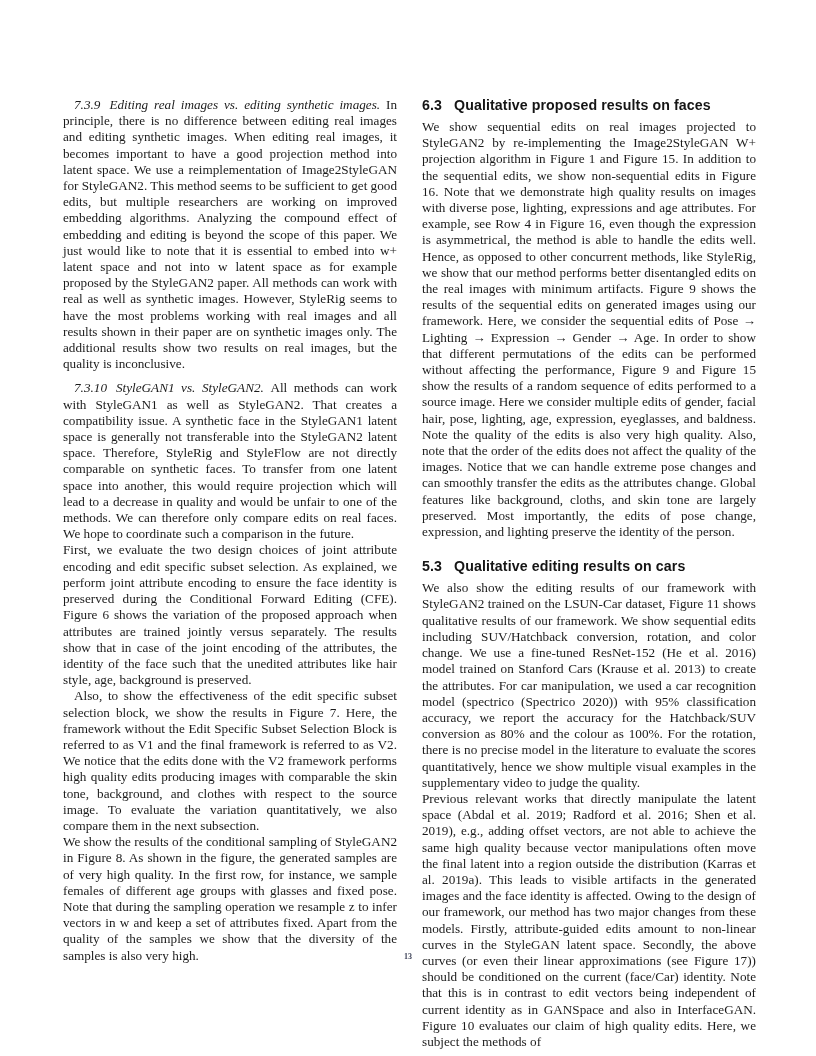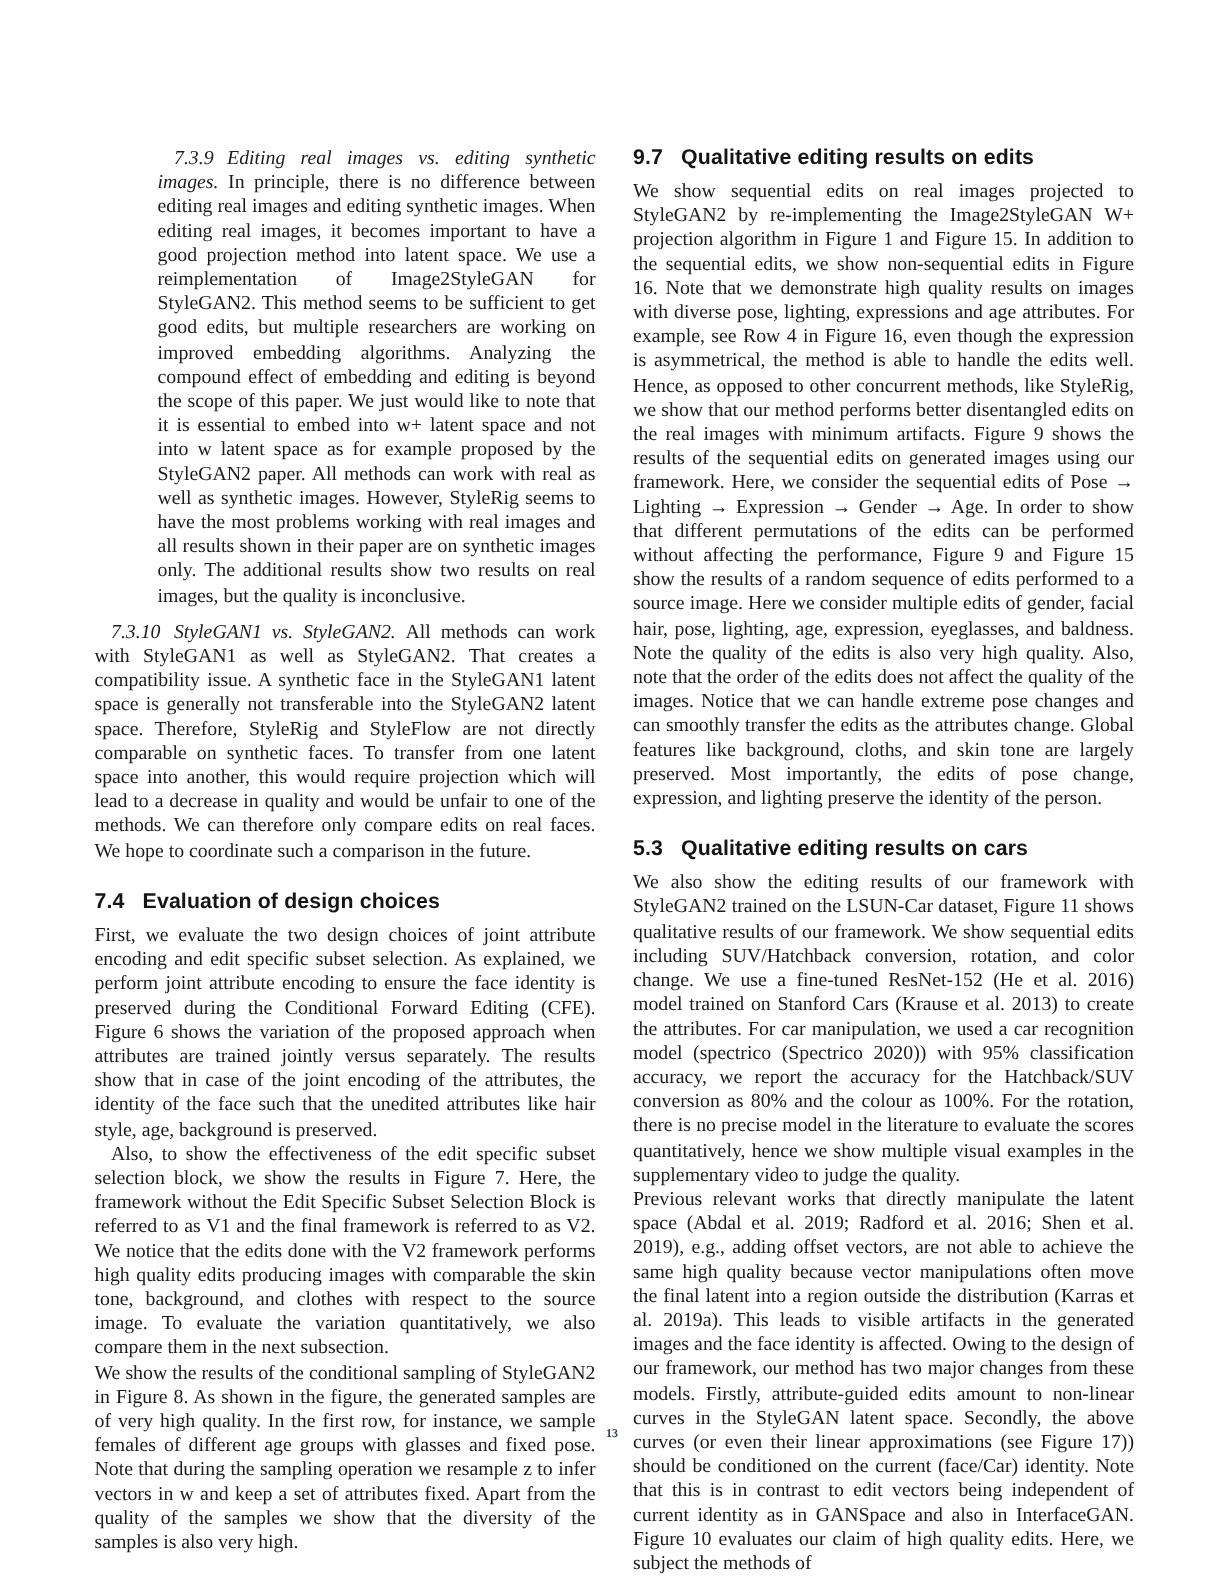--- a/index.html
+++ b/index.html
@@ -8,48 +8,47 @@
   .content{position:absolute;left:63px;top:97px;width:694px;display:flex;gap:25px;}
   .col{width:334px;flex:0 0 334px;}
   section{margin:0;}
   h2{font-family:"Liberation Sans",sans-serif;font-size:14.2px;font-weight:600;
      letter-spacing:.1px;margin:18px 0 6px 0;color:#151515;}
   h2 .hnum{margin-right:12px;}
   p{margin:0;font-size:13.2px;line-height:16.2px;text-align:justify;color:#1b1b1b;}
   p.indent{text-indent:11px;}
   p.runin{margin-top:8px;text-indent:11px;}
   section:first-child > h2{margin-top:0;}
-  section:first-child > p.runin:first-child{margin-top:0;margin-left:42px;}
+  section:first-child > p.runin:first-child{margin-top:0;}
   .rnum{font-style:italic;margin-right:9px;}
   .rtitle{font-style:italic;}
   .footer{position:absolute;left:0;top:945px;width:816px;text-align:center;}
   .pagenum{font-size:8px;font-weight:bold;color:#3a3f55;}
 </style>
 </head>
 <body>
 
 <div class="page">
   <div class="content">
     <div class="col">
         <section>
           <p class="indent runin"><span class="rnum">7.3.9</span><span class="rtitle">Editing real images vs. editing synthetic images. </span>In principle, there is no difference between editing real images and editing synthetic images. When editing real images, it becomes important to have a good projection method into latent space. We use a reimplementation of Image2StyleGAN for StyleGAN2. This method seems to be sufficient to get good edits, but multiple researchers are working on improved embedding algorithms. Analyzing the compound effect of embedding and editing is beyond the scope of this paper. We just would like to note that it is essential to embed into w+ latent space and not into w latent space as for example proposed by the StyleGAN2 paper. All methods can work with real as well as synthetic images. However, StyleRig seems to have the most problems working with real images and all results shown in their paper are on synthetic images only. The additional results show two results on real images, but the quality is inconclusive.</p>
           <p class="indent runin"><span class="rnum">7.3.10</span><span class="rtitle">StyleGAN1 vs. StyleGAN2. </span>All methods can work with StyleGAN1 as well as StyleGAN2. That creates a compatibility issue. A synthetic face in the StyleGAN1 latent space is generally not transferable into the StyleGAN2 latent space. Therefore, StyleRig and StyleFlow are not directly comparable on synthetic faces. To transfer from one latent space into another, this would require projection which will lead to a decrease in quality and would be unfair to one of the methods. We can therefore only compare edits on real faces. We hope to coordinate such a comparison in the future.</p>
         </section>
         <section>
-          <h2><span class="hnum">7.4</span><span>Evaluation of design choices</span></h2>
           <p>First, we evaluate the two design choices of joint attribute encoding and edit specific subset selection. As explained, we perform joint attribute encoding to ensure the face identity is preserved during the Conditional Forward Editing (CFE). Figure 6 shows the variation of the proposed approach when attributes are trained jointly versus separately. The results show that in case of the joint encoding of the attributes, the identity of the face such that the unedited attributes like hair style, age, background is preserved.</p>
           <p class="indent">Also, to show the effectiveness of the edit specific subset selection block, we show the results in Figure 7. Here, the framework without the Edit Specific Subset Selection Block is referred to as V1 and the final framework is referred to as V2. We notice that the edits done with the V2 framework performs high quality edits producing images with comparable the skin tone, background, and clothes with respect to the source image. To evaluate the variation quantitatively, we also compare them in the next subsection.</p>
         </section>
         <section>
           <p>We show the results of the conditional sampling of StyleGAN2 in Figure 8. As shown in the figure, the generated samples are of very high quality. In the first row, for instance, we sample females of different age groups with glasses and fixed pose. Note that during the sampling operation we resample z to infer vectors in w and keep a set of attributes fixed. Apart from the quality of the samples we show that the diversity of the samples is also very high.</p>
         </section>
       </div>
     <div class="col">
         <section>
-          <h2><span class="hnum">9.7</span><span>Qualitative editing results on edits</span></h2>
+          <h2><span class="hnum">6.3</span><span>Qualitative proposed results on faces</span></h2>
           <p>We show sequential edits on real images projected to StyleGAN2 by re-implementing the Image2StyleGAN W+ projection algorithm in Figure 1 and Figure 15. In addition to the sequential edits, we show non-sequential edits in Figure 16. Note that we demonstrate high quality results on images with diverse pose, lighting, expressions and age attributes. For example, see Row 4 in Figure 16, even though the expression is asymmetrical, the method is able to handle the edits well. Hence, as opposed to other concurrent methods, like StyleRig, we show that our method performs better disentangled edits on the real images with minimum artifacts. Figure 9 shows the results of the sequential edits on generated images using our framework. Here, we consider the sequential edits of Pose → Lighting → Expression → Gender → Age.  In order to show that different permutations of the edits can be performed without affecting the performance, Figure 9 and Figure 15 show the results of a random sequence of edits performed to a source image. Here we consider multiple edits of gender, facial hair, pose, lighting, age, expression, eyeglasses, and baldness. Note the quality of the edits is also very high quality. Also, note that the order of the edits does not affect the quality of the images. Notice that we can handle extreme pose changes and can smoothly transfer the edits as the attributes change. Global features like background, cloths, and skin tone are largely preserved. Most importantly, the edits of pose change, expression, and lighting preserve the identity of the person.</p>
         </section>
         <section>
           <h2><span class="hnum">5.3</span><span>Qualitative editing results on cars</span></h2>
           <p>We also show the editing results of our framework with StyleGAN2 trained on the LSUN-Car dataset, Figure 11 shows qualitative results of our framework. We show sequential edits including SUV/Hatchback conversion, rotation, and color change. We use a fine-tuned ResNet-152 (He et al. 2016) model trained on Stanford Cars (Krause et al. 2013) to create the attributes. For car manipulation, we used a car recognition model (spectrico (Spectrico 2020)) with 95% classification accuracy, we report the accuracy for the Hatchback/SUV conversion as 80% and the colour as 100%. For the rotation, there is no precise model in the literature to evaluate the scores quantitatively, hence we show multiple visual examples in the supplementary video to judge the quality.</p>
         </section>
         <section>
           <p>Previous relevant works that directly manipulate the latent space (Abdal et al. 2019; Radford et al. 2016; Shen et al. 2019), e.g., adding offset vectors, are not able to achieve the same high quality because vector manipulations often move the final latent into a region outside the distribution (Karras et al. 2019a). This leads to visible artifacts in the generated images and the face identity is affected. Owing to the design of our framework, our method has two major changes from these models. Firstly, attribute-guided edits amount to non-linear curves in the StyleGAN latent space. Secondly, the above curves (or even their linear approximations (see Figure 17)) should be conditioned on the current (face/Car) identity. Note that this is in contrast to edit vectors being independent of current identity as in GANSpace and also in InterfaceGAN. Figure 10 evaluates our claim of high quality edits. Here, we subject the methods of</p>
         </section>
       </div>

